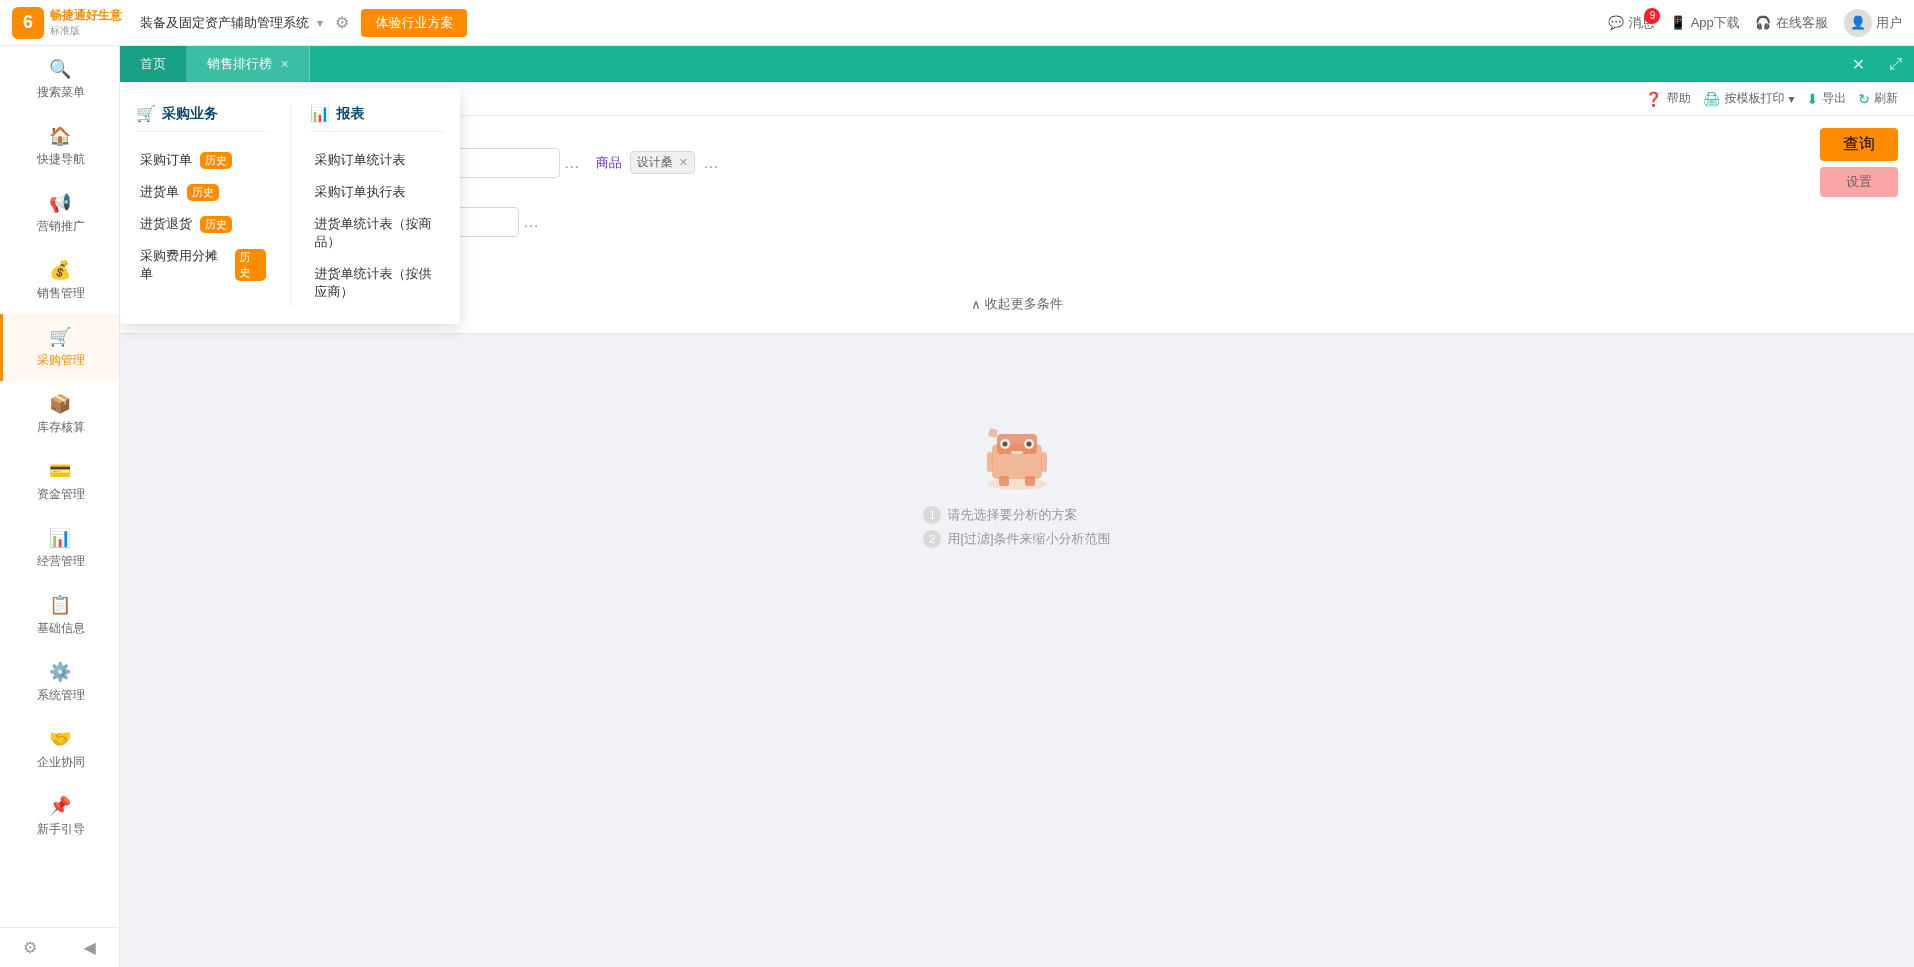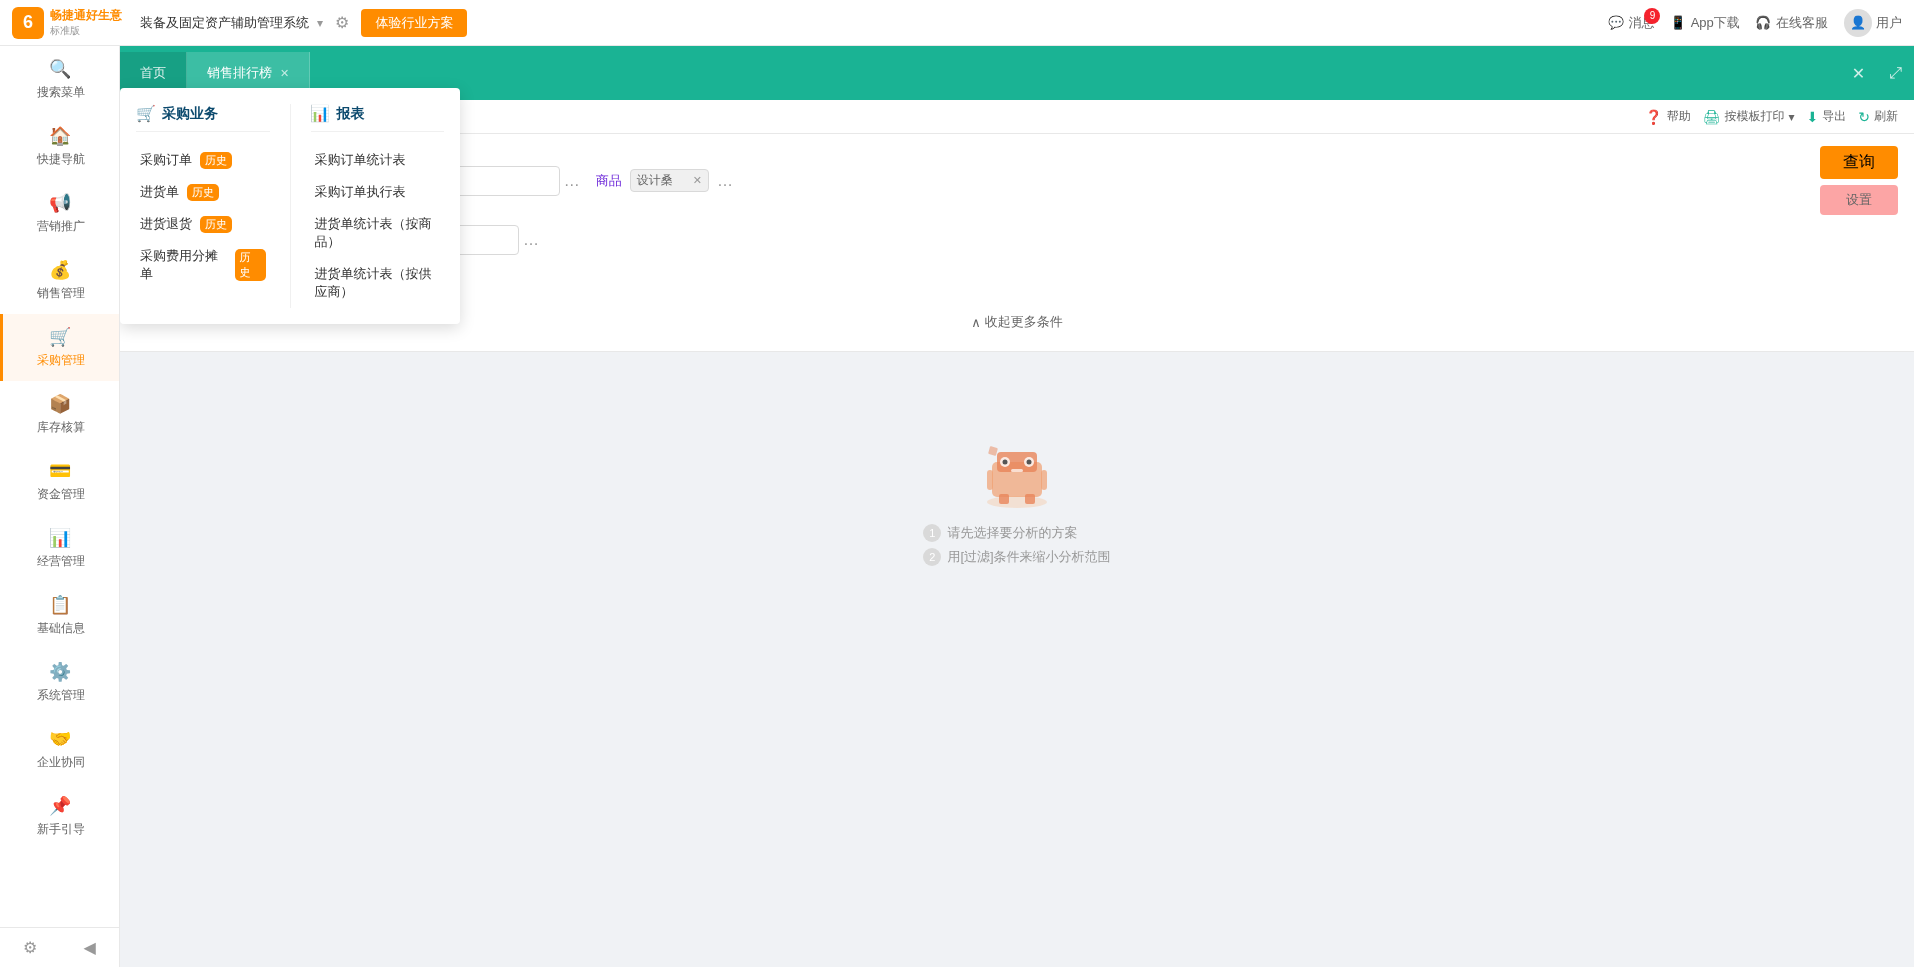--- a/index.html
+++ b/index.html
@@ -156,21 +156,21 @@
     
     .content-area {
       flex: 1;
       display: flex;
       flex-direction: column;
       overflow: hidden;
     }
 
     
     .tab-bar {
-      height: 54px;
+      height: 36px;
       background: #1ab394;
       display: flex;
       align-items: center;
       padding: 0;
     }
     .tab-item {
       height: 42px;
       padding: 0 20px;
       display: flex;
       align-items: center;
@@ -271,21 +271,21 @@
     }
     .tag {
       background: #f0f0f0;
       border: 1px solid #d9d9d9;
       border-radius: 4px;
       padding: 2px 6px;
       font-size: 12px;
       color: #666;
       display: flex;
       align-items: center;
-      gap: 20px;
+      gap: 6px;
     }
     .tag .tag-close { cursor: pointer; color: #999; font-size: 11px; }
     .more-link { color: #1ab394; cursor: pointer; font-size: 13px; }
     .query-btn {
       background: #ff8c00;
       color: #000000;
       border: none;
       padding: 6px 20px;
       border-radius: 4px;
       font-size: 16px;

